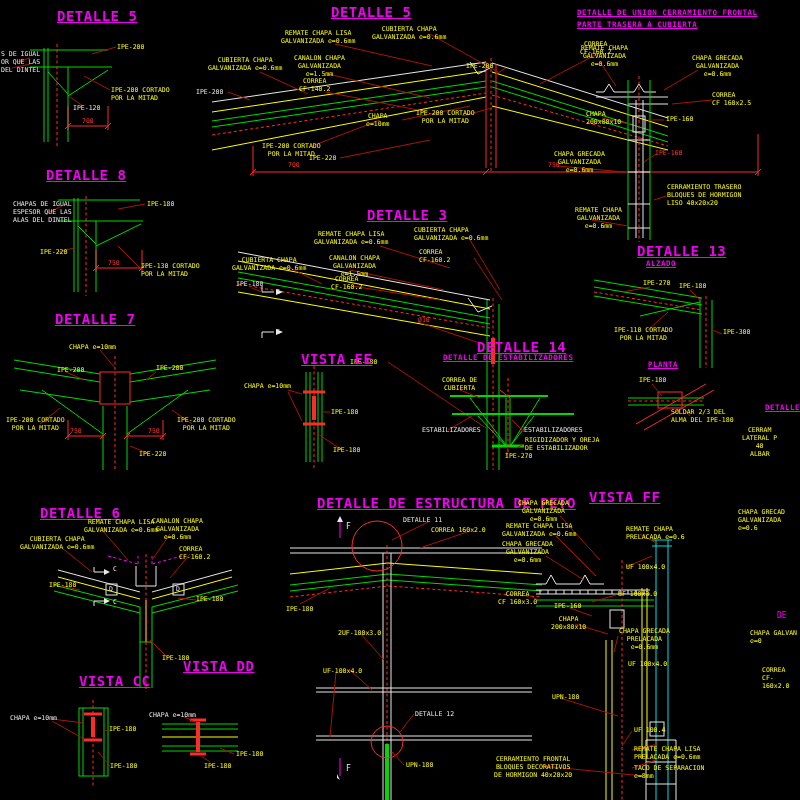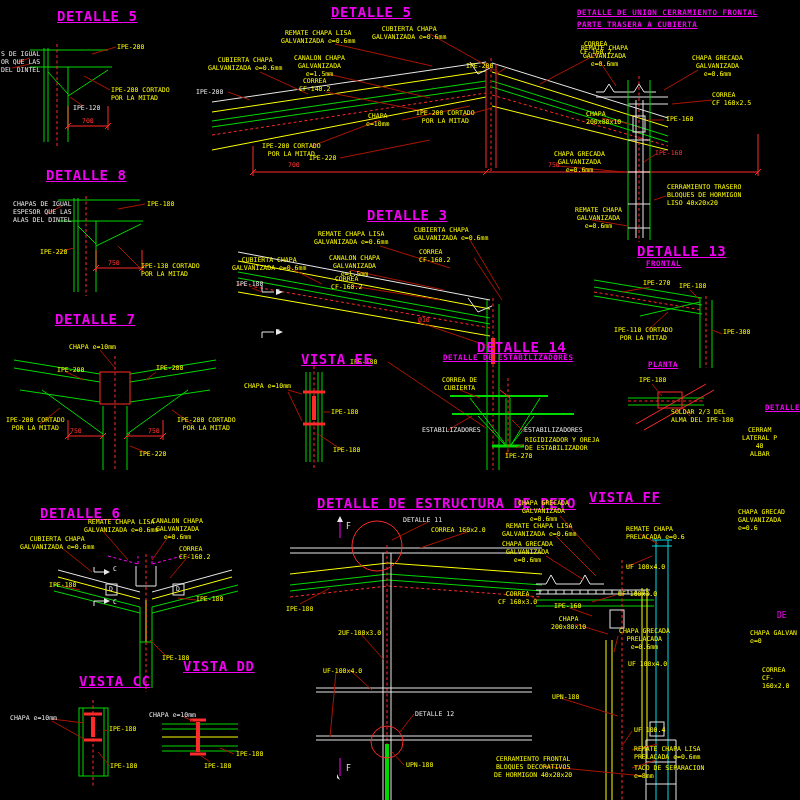--- a/index.html
+++ b/index.html
@@ -267,21 +267,21 @@
 <span class="lbl lr" style="left:418px;top:316px">Ø10</span>
 <span class="lbl lw" style="left:276px;top:288px">E</span>
 <span class="lbl lw" style="left:276px;top:328px">E</span>
 
 <span class="t" style="left:301px;top:351px">VISTA EE</span>
 <span class="lbl" style="left:244px;top:382px">CHAPA e=10mm</span>
 <span class="lbl" style="left:331px;top:408px">IPE-180</span>
 <span class="lbl" style="left:333px;top:446px">IPE-180</span>
 
 <span class="t" style="left:637px;top:243px">DETALLE 13</span>
-<span class="t t2" style="left:646px;top:259px">FRONTAL</span>
+<span class="t t2" style="left:646px;top:259px">ALZADO</span>
 <span class="lbl" style="left:643px;top:279px">IPE-270</span>
 <span class="lbl" style="left:679px;top:282px">IPE-180</span>
 <span class="lbl ctr" style="left:614px;top:326px">IPE-110 CORTADO
 POR LA MITAD</span>
 <span class="lbl" style="left:723px;top:328px">IPE-300</span>
 <span class="t t2" style="left:648px;top:360px">PLANTA</span>
 <span class="lbl" style="left:639px;top:376px">IPE-180</span>
 <span class="lbl" style="left:671px;top:408px">SOLDAR 2/3 DEL
 ALMA DEL IPE-180</span>
 

